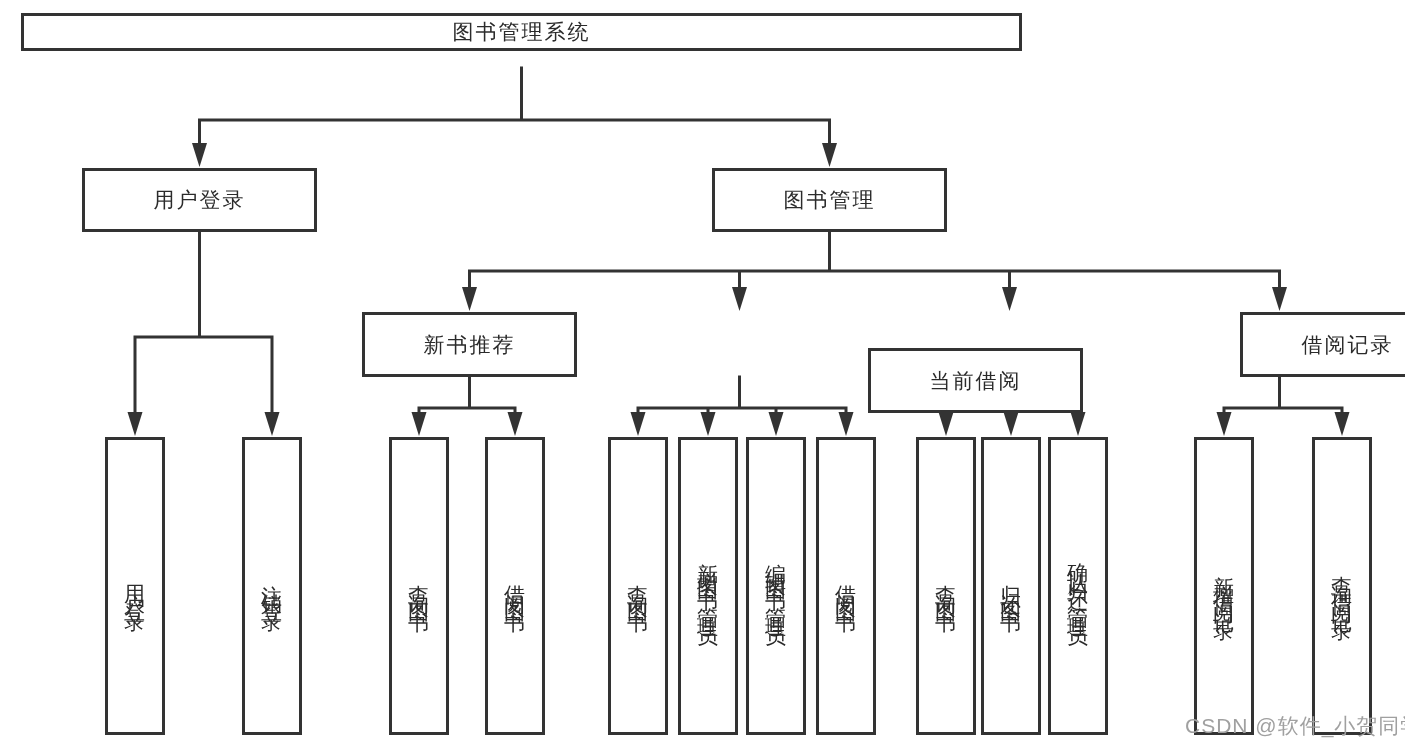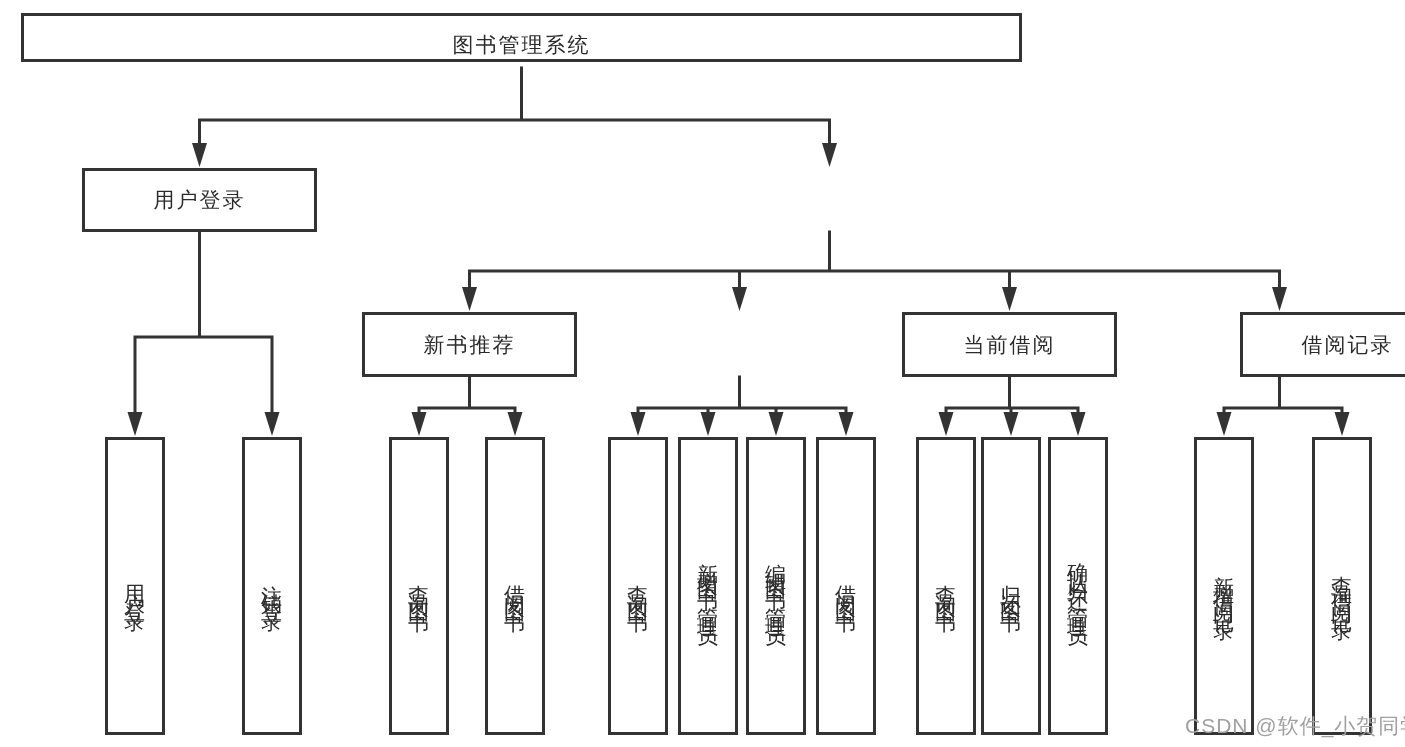--- a/index.html
+++ b/index.html
@@ -8,21 +8,21 @@
     font-family:"Liberation Sans","DejaVu Sans",sans-serif;color:#2b2b2b;
   }
   .wires{position:absolute;left:0;top:0;width:1405px;height:747px;}
   .wires path{stroke:#333333;stroke-width:3;fill:none;stroke-linecap:square;}
   .wires polygon{fill:#333333;}
   .box{
     position:absolute;box-sizing:border-box;border:3px solid #333333;background:#ffffff;
     display:flex;align-items:center;justify-content:center;
     font-size:21px;letter-spacing:2px;color:#2b2b2b;
   }
-  .box-root{left:21px;top:13px;width:1001px;height:49px;align-items:flex-end;}
+  .box-root{left:21px;top:13px;width:1001px;height:38px;}
   .box-l2{top:168px;height:64px;width:235px;}
   .box-l3{top:312px;height:65px;width:215px;text-align:center;}
   .leaf{
     position:absolute;top:437px;height:298px;width:60px;box-sizing:border-box;
     border:3px solid #333333;background:#ffffff;
     display:flex;align-items:center;justify-content:center;
   }
   .leaf span{
     writing-mode:vertical-rl;text-orientation:mixed;
     font-size:21px;line-height:1.1;letter-spacing:9px;color:#2b2b2b;white-space:nowrap;
@@ -74,25 +74,28 @@
     <polygon points="1334.5,412 1349.5,412 1342,436"></polygon>
   </svg>
 
   <div class="box box-root">
     <span>图书管理系统</span>
   </div>
 
   <div class="box box-l2" style="left:82px;">
     <span>用户登录</span>
   </div>
+  <div class="box box-l2" style="left:712px;">
+    <span>图书管理</span>
+  </div>
 
   <div class="box box-l3" style="left:362px;">
     <span>新书推荐</span>
   </div>
-  <div class="box box-l3" style="left:902px;">
+  <div class="box box-l3" style="left:868px;margin-top:36px;">
     <span>当前借阅</span>
   </div>
   <div class="box box-l3" style="left:1240px;">
     <span>借阅记录</span>
   </div>
 
   <div class="leaf" style="left:105px;">
     <span>用户登录</span>
   </div>
   <div class="leaf" style="left:242px;">

